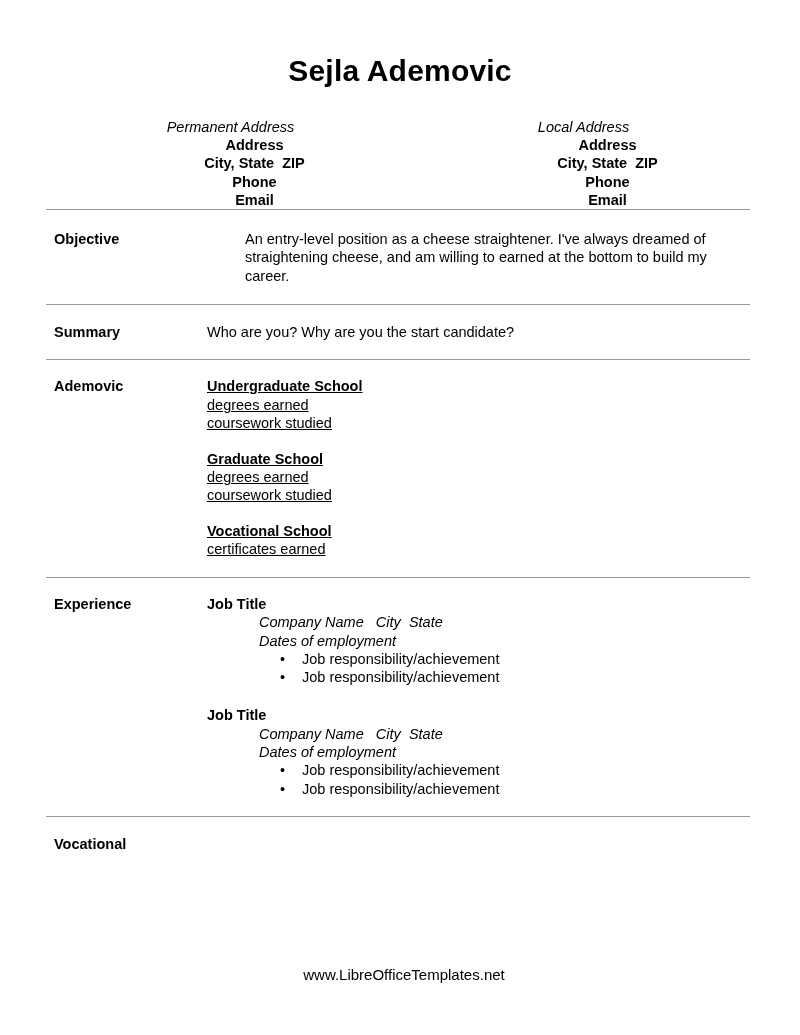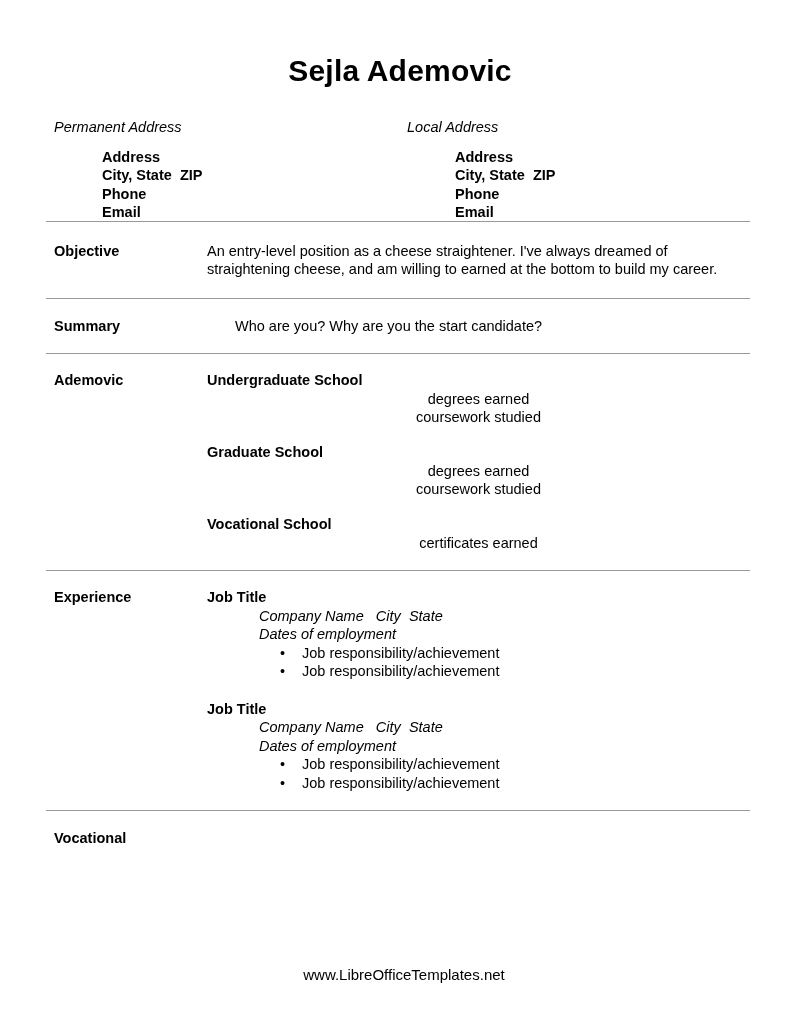--- a/index.html
+++ b/index.html
@@ -32,34 +32,34 @@
     padding-top: 54px;
     line-height: 1.1;
   }
 
   
   .address-block {
     display: flex;
     margin-top: 31px;
     padding-left: 54px;
     padding-right: 32px;
+    text-align: center;
   }
   .address-col {
     width: 353px;
     box-sizing: border-box;
   }
   .addr-heading {
     font-style: italic;
     font-size: 14.5px;
     line-height: 18px;
     margin-bottom: 0px;
   }
   .addr-lines {
     padding-left: 48px;
-    margin-top: 12px;
   }
   .addr-line {
     font-weight: bold;
     font-size: 14.5px;
     line-height: 18.3px;
     white-space: pre;
   }
 
   
   .divider {
@@ -85,40 +85,39 @@
   }
   .sec-body {
     flex: 1 1 auto;
     font-size: 14.5px;
     line-height: 18.3px;
   }
   .sec-body p {
     margin: 0;
   }
 
-  .objective-sec { padding-top: 20px; padding-bottom: 19px; }
-  .summary-sec   { padding-top: 18px; padding-bottom: 18px; gap: 28px; }
+  .objective-sec { padding-top: 20px; padding-bottom: 19px; gap: 38px; }
+  .summary-sec   { padding-top: 18px; padding-bottom: 18px; }
   .education-sec { padding-top: 17px; padding-bottom: 18px; }
   .experience-sec{ padding-top: 17px; padding-bottom: 18px; }
   .activities-sec{ padding-top: 18px; padding-bottom: 18px; }
 
   .obj-text { max-width: 545px; }
 
   
-  .edu-entry { margin-bottom: 17px; }
+  .edu-entry { margin-bottom: 17px; text-decoration: underline; }
   .edu-entry:last-child { margin-bottom: 0; }
   .edu-school {
     font-weight: bold;
     font-size: 14.5px;
     line-height: 18.6px;
   }
   .edu-detail {
     font-size: 14.5px;
     line-height: 18.3px;
-    text-align: center;
   }
 
   
   .job-entry { margin-bottom: 19px; }
   .job-entry:last-child { margin-bottom: 0; }
   .job-title {
     font-weight: bold;
     font-size: 14.5px;
     line-height: 18.6px;
   }

